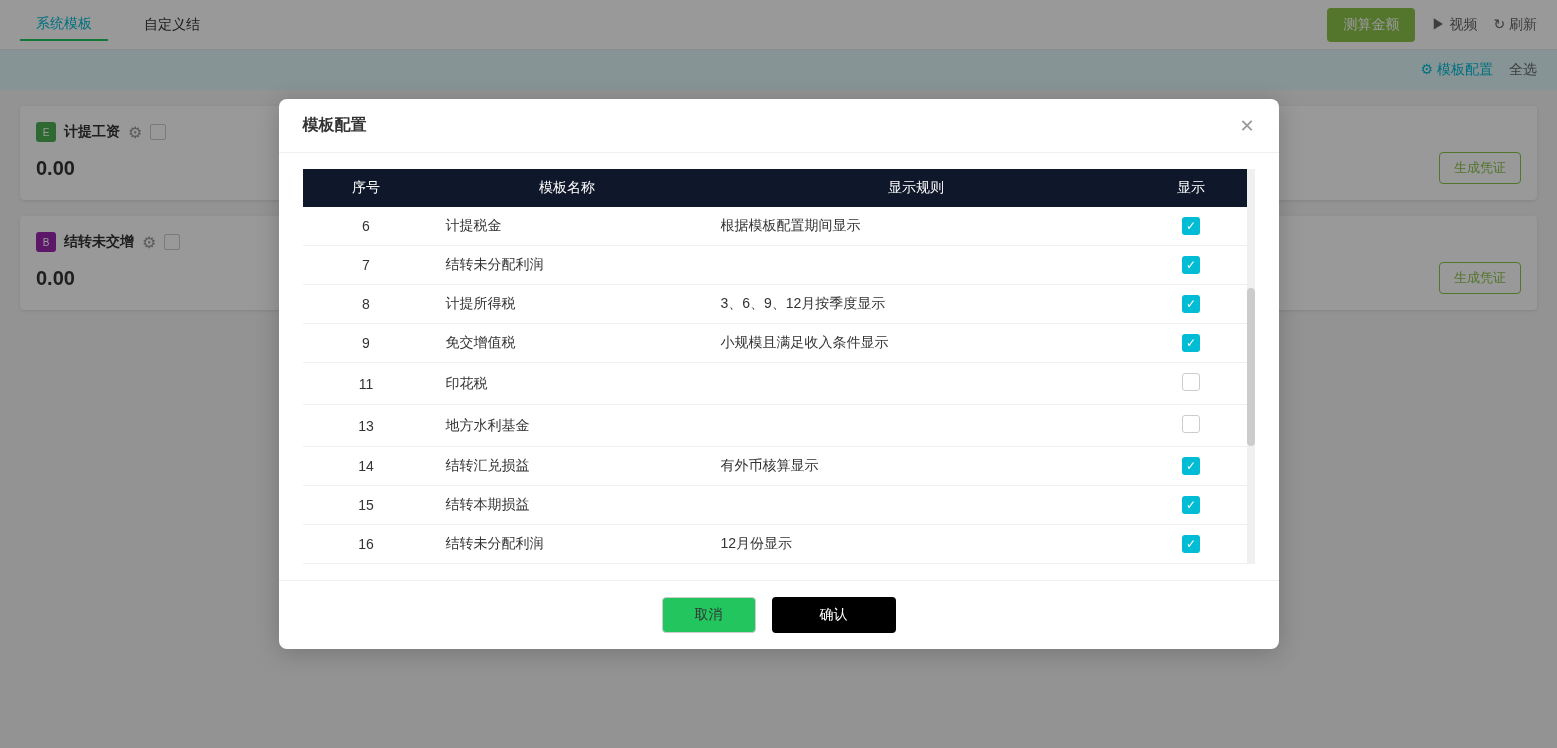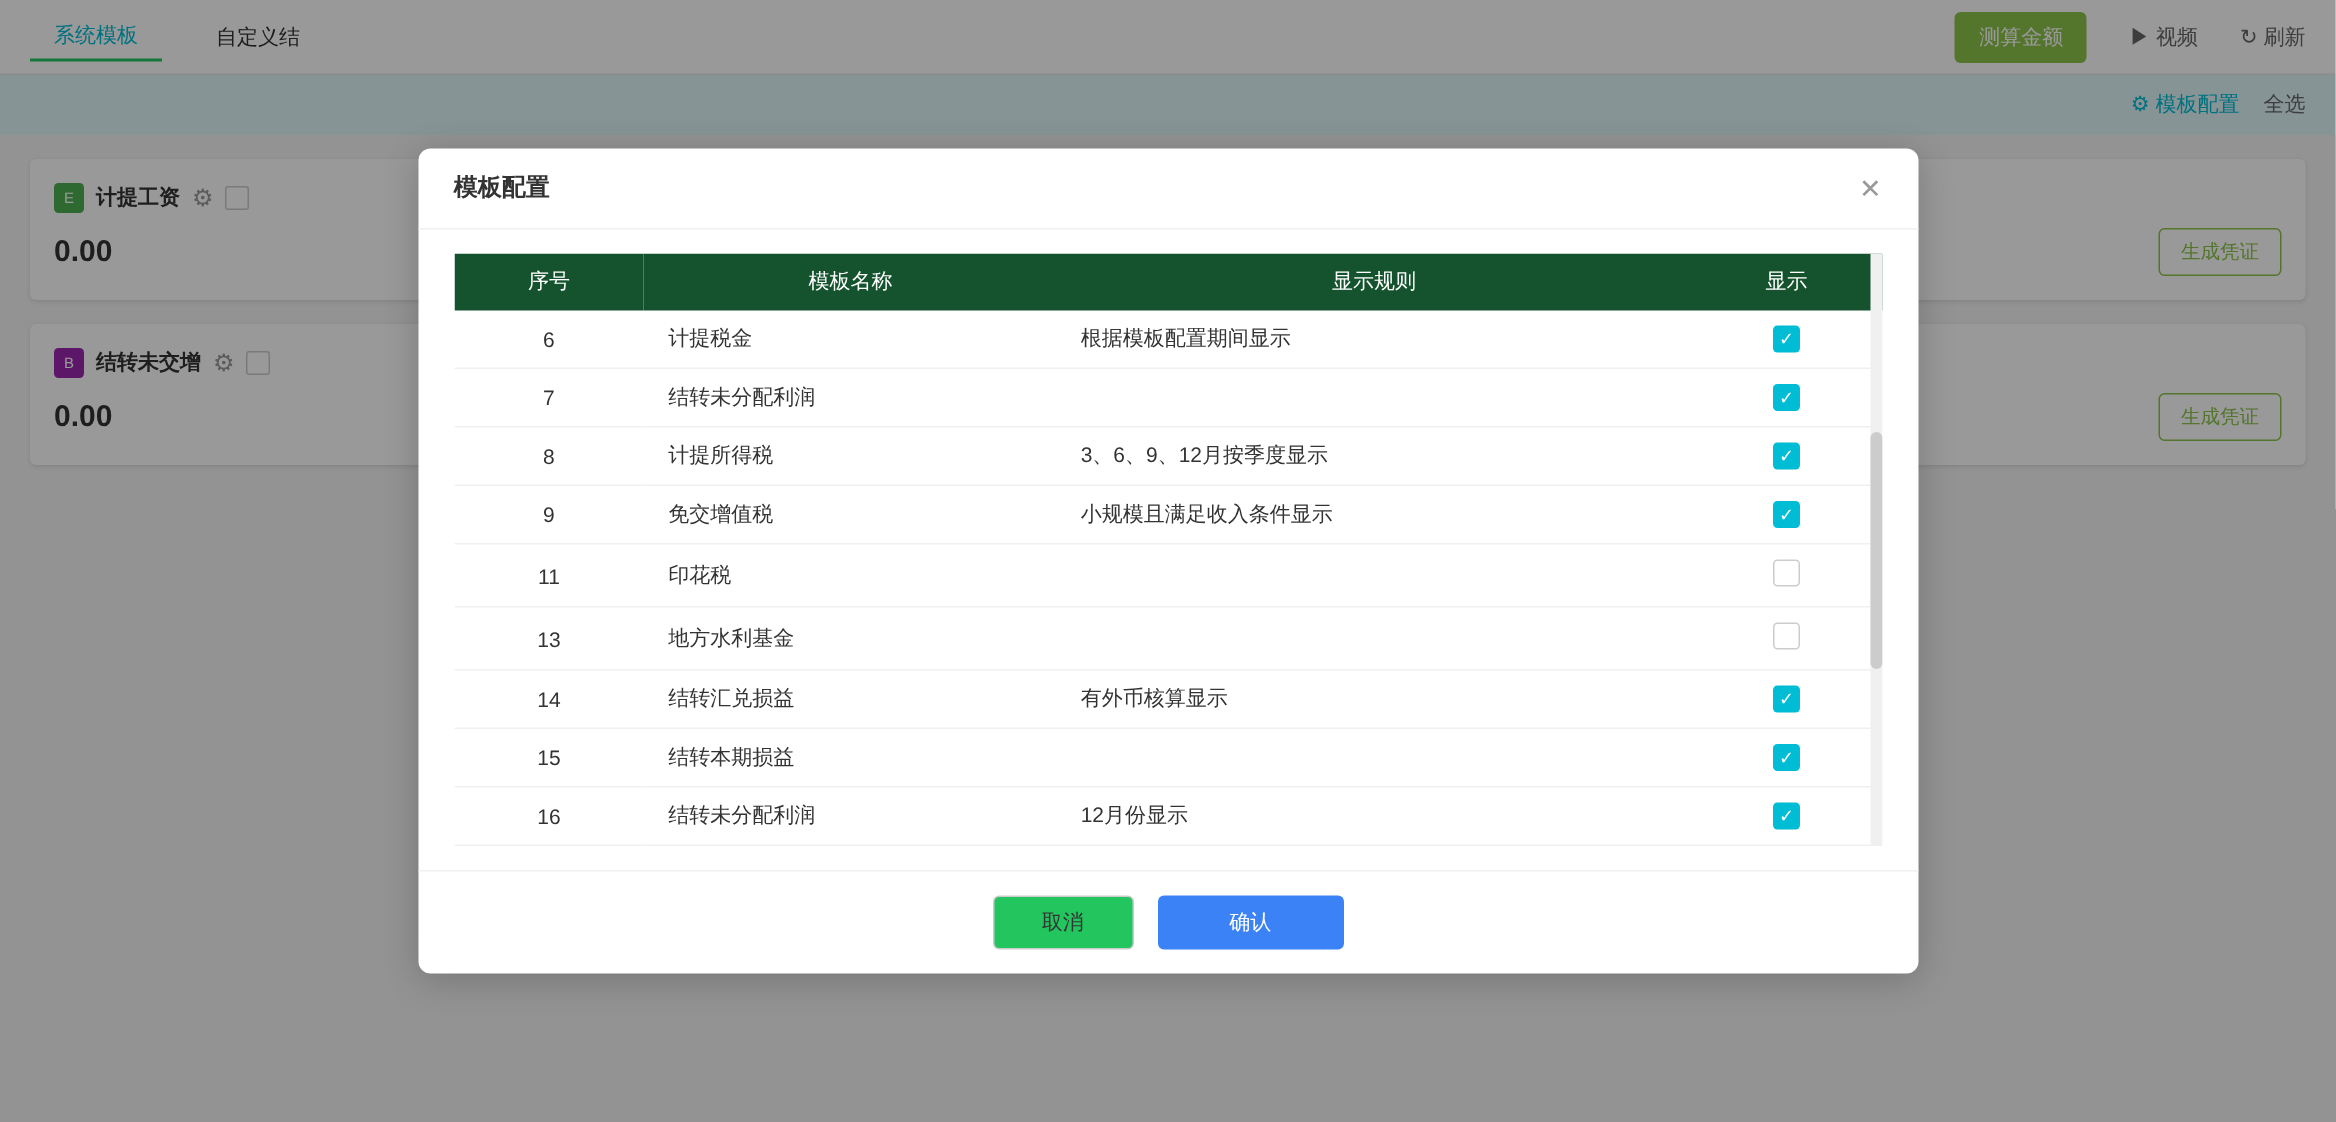--- a/index.html
+++ b/index.html
@@ -55,21 +55,21 @@
       font-size: 14px;
     }
     .tab-btn.active {
       color: #00bcd4;
       border-bottom: 2px solid #22c55e;
     }
     .right-actions {
       margin-left: auto;
       display: flex;
       align-items: center;
-      gap: 28px;
+      gap: 16px;
     }
     .btn-calc {
       background: #8bc34a;
       color: #fff;
       border: none;
       padding: 8px 16px;
       border-radius: 4px;
       cursor: pointer;
       font-size: 14px;
     }
@@ -191,21 +191,21 @@
       line-height: 1;
     }
     .dialog-body {
       padding: 16px 24px;
     }
     .data-table {
       width: 100%;
       border-collapse: collapse;
     }
     .data-table thead tr {
-      background: #14532d;
+      background: #0f172a;
       color: #fff;
     }
     .data-table thead th {
       padding: 10px 16px;
       text-align: center;
       font-weight: normal;
       font-size: 14px;
     }
     .data-table tbody tr {
       border-bottom: 1px solid #f0f0f0;
@@ -257,21 +257,21 @@
       border: 1px solid #ccc;
       background: #22c55e;
       color: #333;
       padding: 8px 32px;
       border-radius: 4px;
       cursor: pointer;
       font-size: 14px;
     }
     .btn-confirm {
       border: none;
-      background: #3b82f6;
+      background: #000000;
       color: #fff;
       padding: 8px 48px;
       border-radius: 4px;
       cursor: pointer;
       font-size: 14px;
     }
     .scrollbar-track {
       position: absolute;
       right: 0;
       top: 0;

